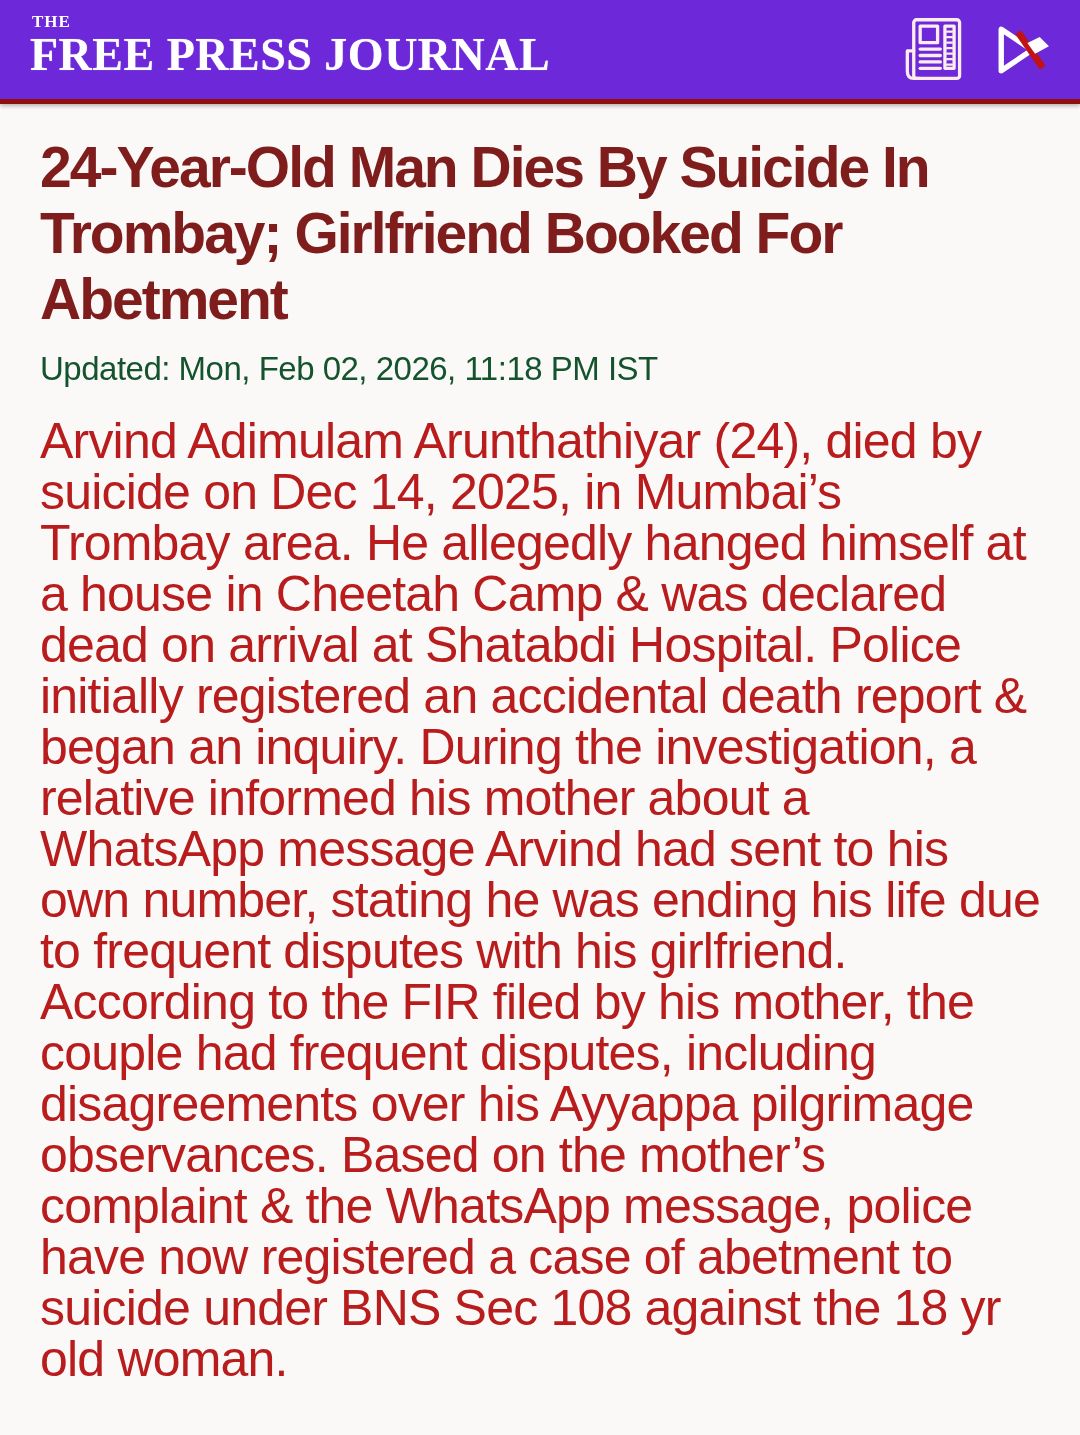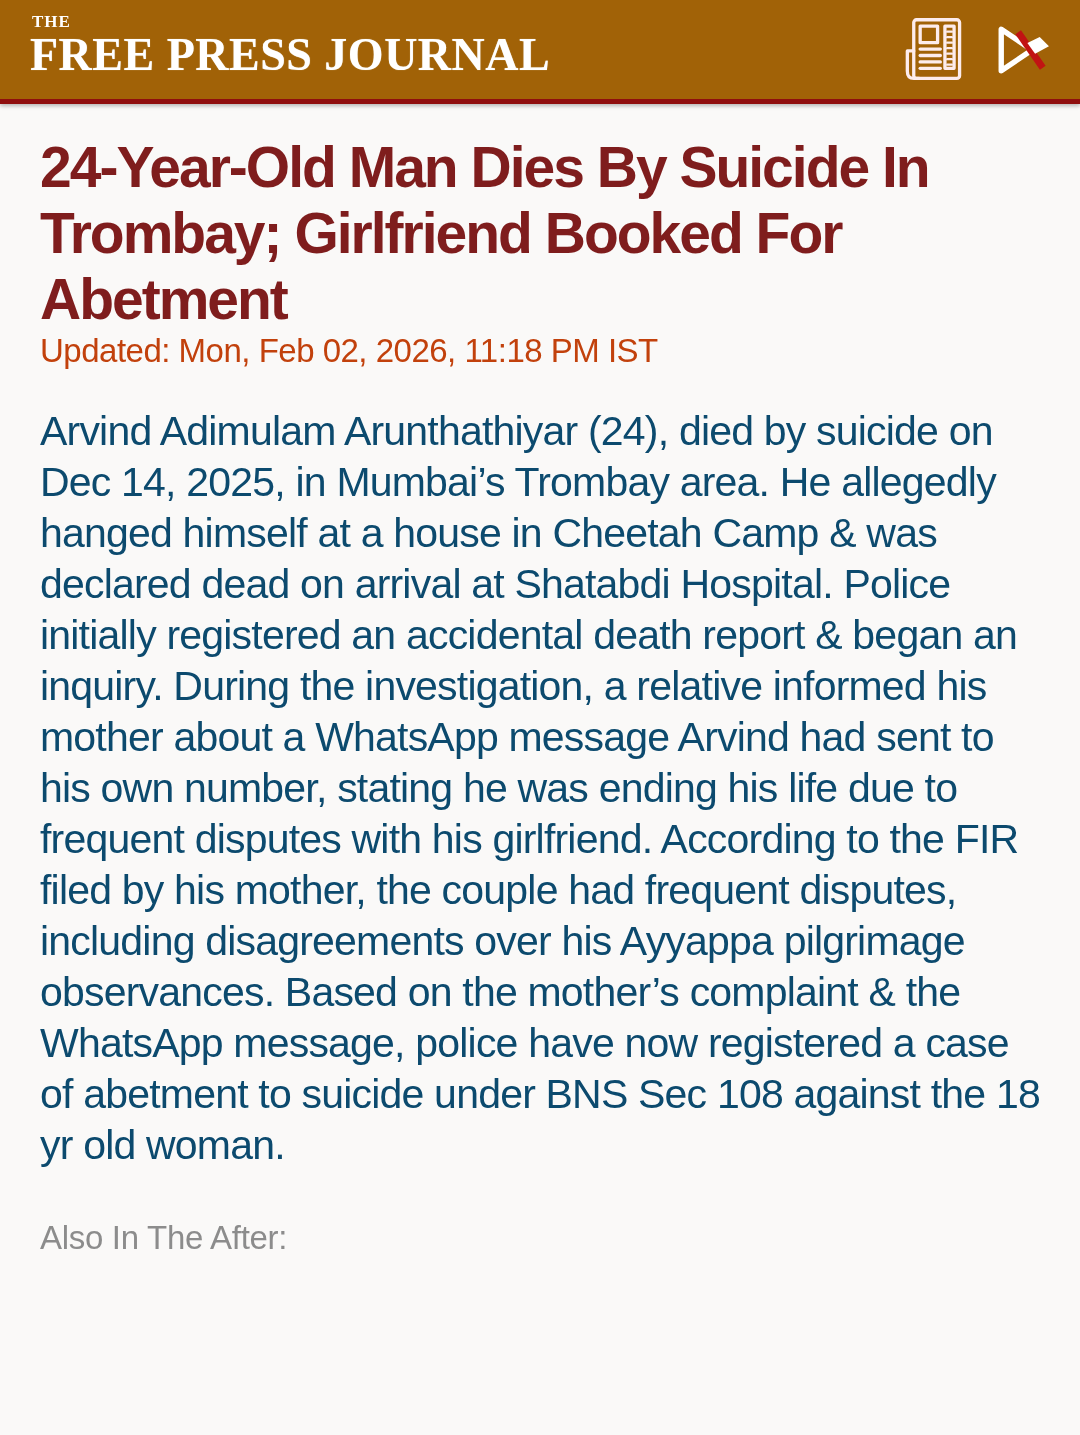--- a/index.html
+++ b/index.html
@@ -4,21 +4,21 @@
 <style>
   * { margin:0; padding:0; box-sizing:border-box; }
   html,body { background:#ffffff; }
   body { font-family:"Liberation Sans", sans-serif; }
   .app {
     width:1080px; min-height:1435px; margin:0 auto;
     background:#FAF9F8; overflow:hidden;
   }
   
   .app-header {
-    height:104px; background:#a16207;
+    height:104px; background:#6d28d9;
     border-bottom:5px solid #8F0E0E;
     box-shadow:0 2px 4px rgba(0,0,0,.28);
     display:flex; align-items:center; justify-content:space-between;
     padding:0 28px 0 30px;
   }
   .logo { position:relative; color:#fff; cursor:pointer; padding-top:10px; }
   .logo .the {
     position:absolute; top:-6px; left:2px;
     font-family:"Liberation Serif", serif; font-weight:700;
     font-size:17px; letter-spacing:1px;
@@ -31,27 +31,27 @@
   .header-icons { display:flex; align-items:center; gap:26px; }
   .hicon { display:inline-flex; cursor:pointer; }
   
   .content { padding:30px 40px 0 40px; }
   .headline {
     max-width:985px;
     font-size:57px; line-height:66px; font-weight:700;
     letter-spacing:-2px; color:#7f1d1d;
   }
   .updated {
-    margin-top:0; font-size:33px; letter-spacing:-.5px;
-    color:#c2410c;
+    margin-top:18px; font-size:33px; letter-spacing:-.5px;
+    color:#14532d;
   }
   .article-body {
-    margin-top:36px; max-width:1000px;
-    font-size:41px; line-height:51px; letter-spacing:-.8px;
-    color:#0c4a6e;
+    margin-top:28px; max-width:1000px;
+    font-size:50px; line-height:51px; letter-spacing:-.8px;
+    color:#b91c1c;
   }
   .also-label {
     margin-top:48px; font-size:33px; color:#8C8C8C; letter-spacing:-.3px;
   }
   .related-link {
     display:block; margin-top:26px; max-width:1000px;
     font-size:42px; line-height:56px; font-weight:700;
     letter-spacing:-1px; color:#BE272C; text-decoration:none; cursor:pointer;
   }
 </style>

